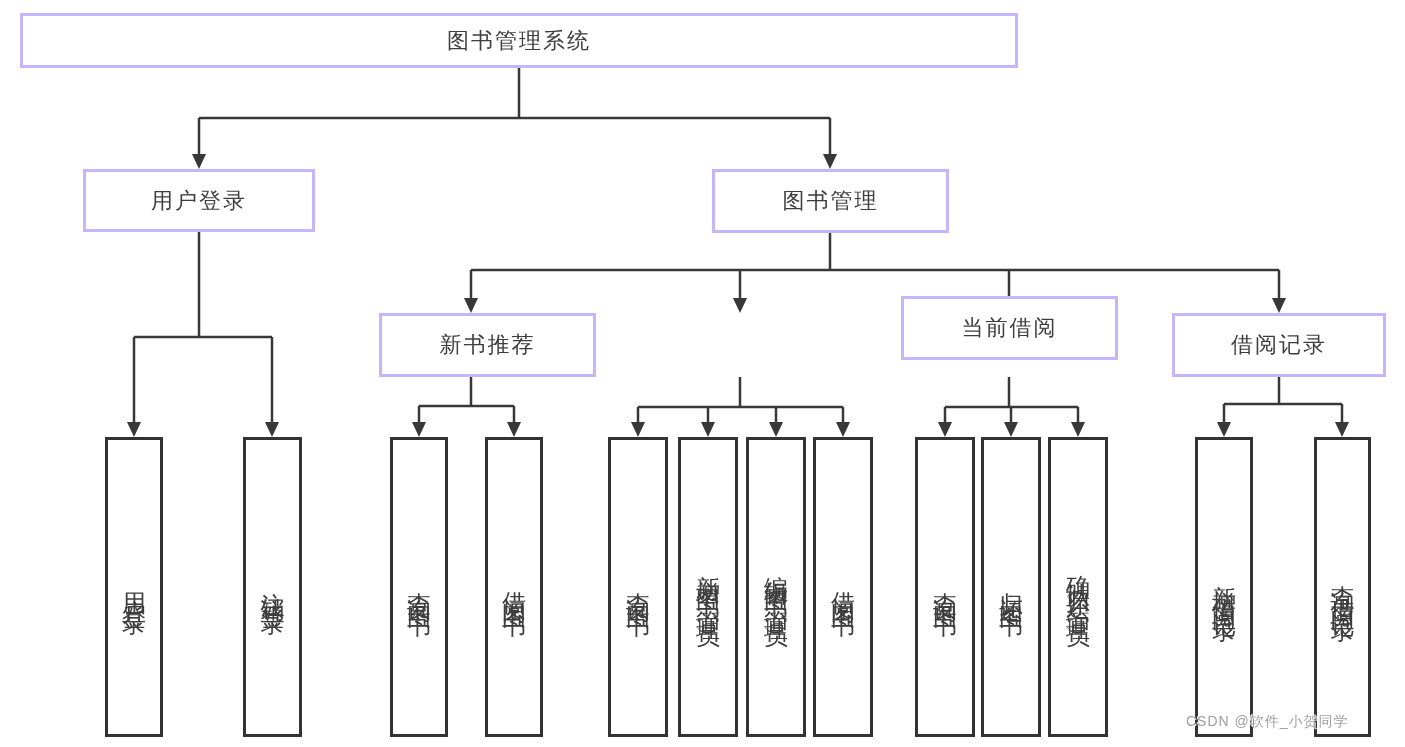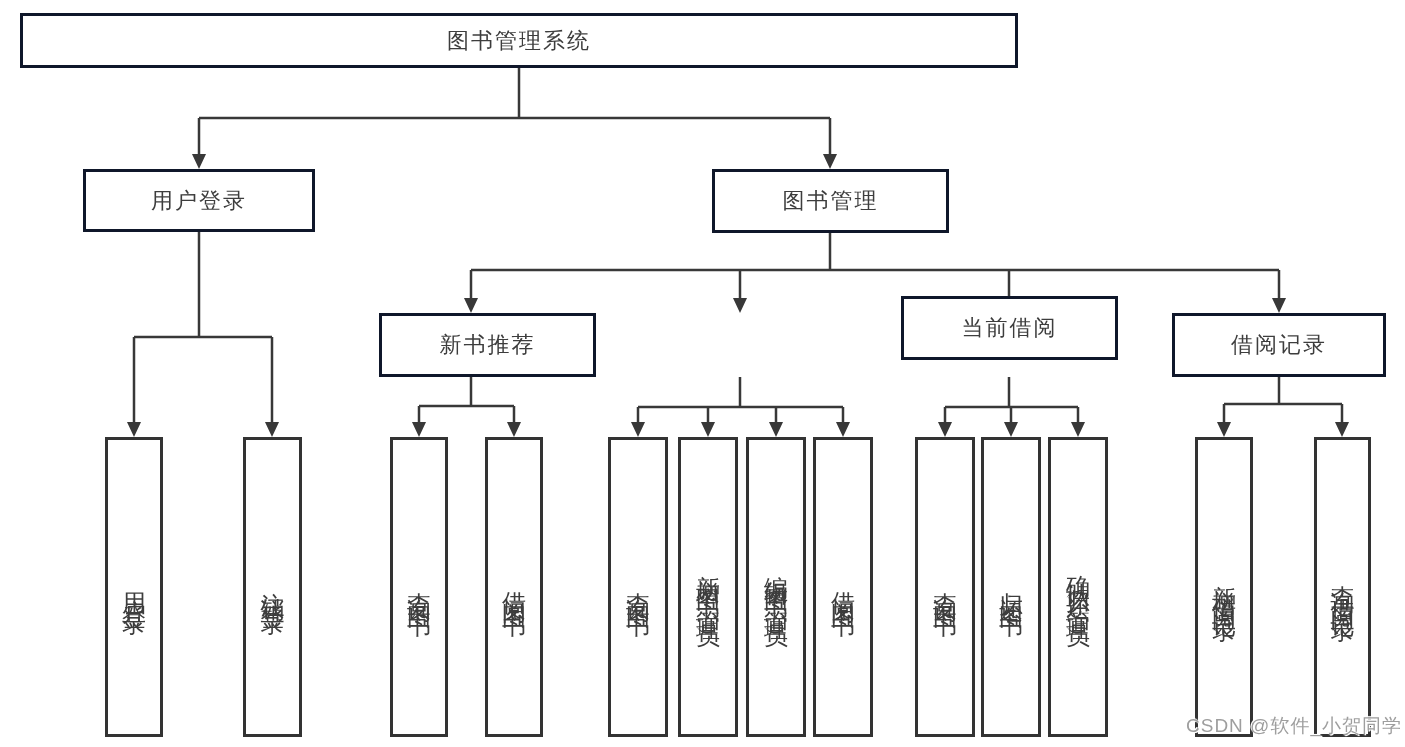--- a/index.html
+++ b/index.html
@@ -13,21 +13,21 @@
     overflow: hidden;
   }
   svg.connectors {
     position: absolute;
     left: 0; top: 0;
     width: 1405px; height: 747px;
   }
   .hbox {
     position: absolute;
     box-sizing: border-box;
-    border: 3px solid #0f172a;
+    border: 3px solid #c4b5fd;
     background: #ffffff;
     display: flex;
     align-items: center;
     justify-content: center;
     font-size: 22px;
     letter-spacing: 2px;
     color: #3d3d3d;
     white-space: nowrap;
   }
   .vbox {
@@ -45,21 +45,21 @@
     font-size: 24px;
     letter-spacing: 7px;
     line-height: 1;
     color: #3d3d3d;
     overflow: hidden;
   }
   .watermark {
     position: absolute;
     left: 1186px;
     top: 713px;
-    font-size: 19px;
+    font-size: 14px;
     letter-spacing: 1px;
     color: #9e9e9e;
     text-shadow: 1px 1px 0 #ffffff, -1px -1px 0 #ffffff, 0 0 2px #ffffff;
     white-space: nowrap;
   }
 </style>
 </head>
 <body>
 
 <div class="canvas">

